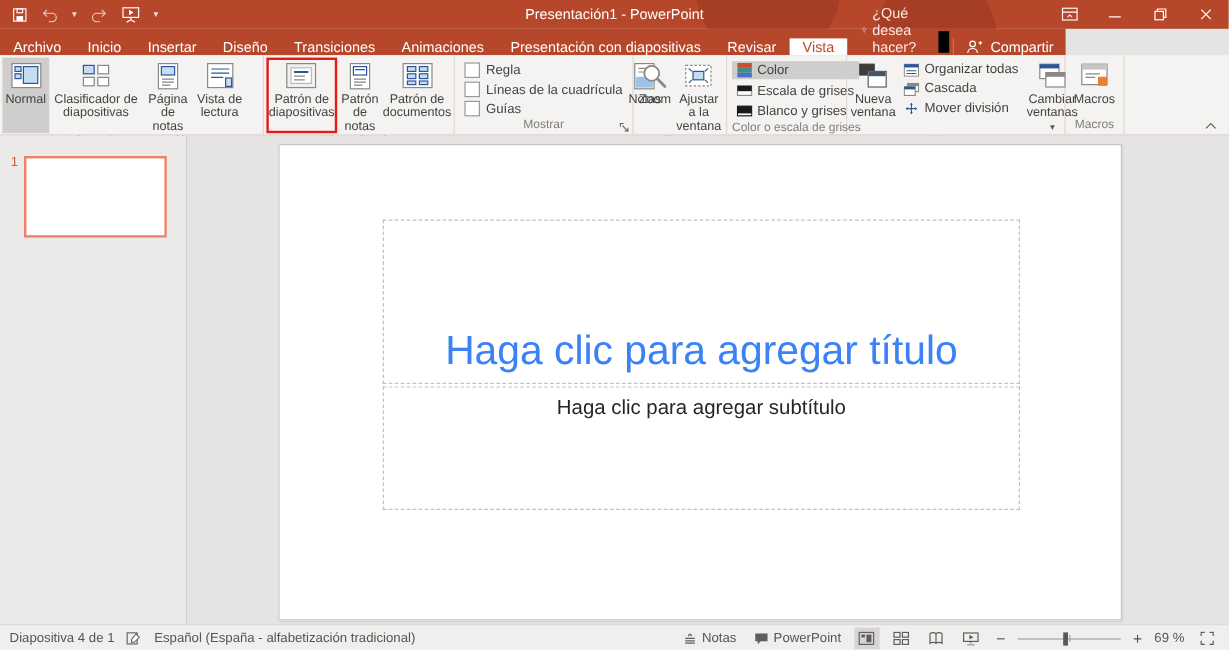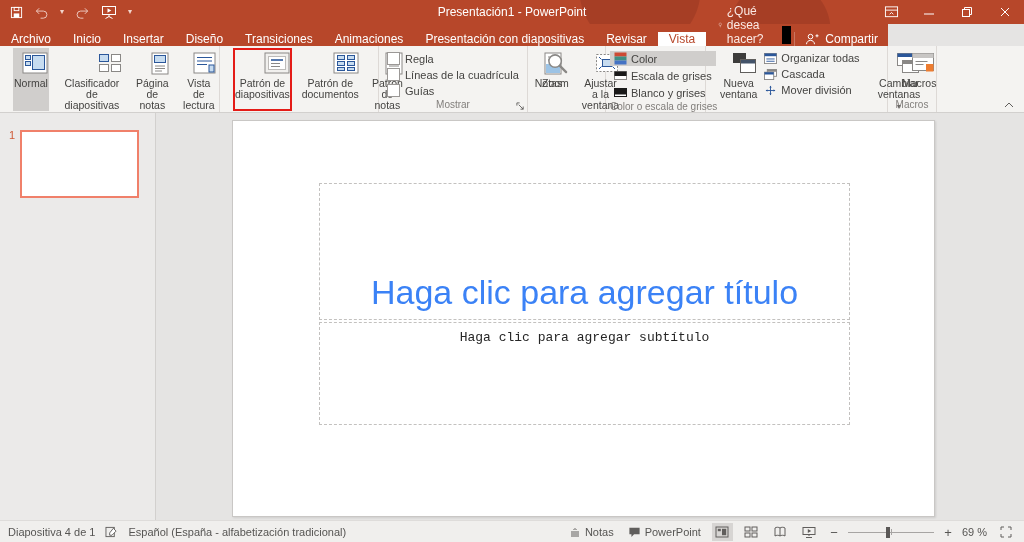--- a/index.html
+++ b/index.html
@@ -29,21 +29,21 @@
   .helpbox{display:flex;align-items:center;gap:4px;padding:0 12px;color:#fbe9e4;}
   .flexspace{flex:1;}
   .redact{width:104px;height:18px;background:#000;align-self:center;margin-right:3px;}
   .share{display:flex;align-items:center;gap:6px;padding:0 10px;border-left:1px solid rgba(255,255,255,.25);}
 
   
   .ribbon{position:absolute;left:0;top:46px;width:1024px;height:66px;background:var(--ribbon-bg);border-bottom:1px solid #d2d0ce;display:flex;}
   .rg{display:flex;flex-direction:column;border-right:1px solid #ddd9d6;position:relative;}
   .rgc{flex:1;display:flex;align-items:stretch;padding:2px 2px 0 2px;}
   .rgl{height:14px;font-size:10px;color:var(--gtxt);text-align:center;line-height:13px;white-space:nowrap;padding:0 4px;}
-  .bb{display:flex;flex-direction:column;align-items:flex-end;padding:2px 1px 0 1px;cursor:default;margin-left:11px;}
+  .bb{display:flex;flex-direction:column;align-items:center;padding:2px 1px 0 1px;cursor:default;}
   .bb .bic{height:26px;display:flex;align-items:center;justify-content:center;}
   .bb .blb{font-size:10.5px;line-height:11px;color:var(--txt);text-align:center;margin-top:2px;}
   .bb.sel{background:var(--sel);}
   .bb.annot{border:2px solid var(--annot);padding:0;}
   .ckcol{display:flex;flex-direction:column;gap:3px;padding:4px 4px 0 6px;}
   .ck{display:flex;align-items:center;gap:5px;font-size:11px;color:var(--txt);white-space:nowrap;}
   .cbox{width:11px;height:11px;background:#fff;border:1px solid #9b9896;}
   .srcol{display:flex;flex-direction:column;gap:2px;padding:3px 2px 0 2px;}
   .srow{display:flex;align-items:center;gap:4px;font-size:11px;color:var(--txt);padding:1px 4px;white-space:nowrap;}
   .srow.sel{background:var(--sel);}
@@ -54,21 +54,21 @@
   .content{position:absolute;left:0;top:113px;width:1024px;height:407px;display:flex;}
   .panel{width:155px;background:#ebeae9;border-right:1px solid #d2d0ce;position:relative;}
   .thumbnum{position:absolute;left:9px;top:16px;font-size:11px;color:#cf5b38;}
   .thumb{position:absolute;left:20px;top:17px;width:115px;height:64px;background:#fff;border:2px solid #f0806a;}
   .canvas{flex:1;position:relative;background:#e5e4e3;}
   .slide{position:absolute;left:76px;top:7px;width:701px;height:395px;background:#fff;border:1px solid #c9c7c5;box-shadow:1px 1px 2px rgba(0,0,0,.10);}
   .ph{position:absolute;border:1px dashed #c3c1bf;}
   .ph-title{left:86px;top:62px;width:529px;height:135px;display:flex;align-items:flex-end;justify-content:center;}
   .ph-title span{font-size:34px;font-weight:300;color:#3b82f6;padding-bottom:7px;white-space:nowrap;}
   .ph-sub{left:86px;top:201px;width:529px;height:101px;display:flex;align-items:flex-start;justify-content:center;}
-  .ph-sub span{font-size:13px;color:#262626;padding-top:7px;font-family:Liberation Mono, monospace;}
+  .ph-sub span{font-size:17px;color:#262626;padding-top:7px;}
 
   
   .status{position:absolute;left:0;top:520px;width:1024px;height:22px;background:#f0efed;border-top:1px solid #dedcda;display:flex;align-items:center;font-size:11px;color:#565553;}
   .sleft{display:flex;align-items:center;gap:10px;padding-left:8px;}
   .sright{margin-left:auto;display:flex;align-items:center;gap:8px;padding-right:8px;}
   .sbtn{display:flex;align-items:center;gap:4px;padding:1px 3px;}
   .viewbtn{width:21px;height:18px;display:flex;align-items:center;justify-content:center;}
   .viewbtn.sel{background:#d7d5d3;}
   .ztrack{position:relative;width:86px;height:14px;display:flex;align-items:center;}
   .ztrack .line{width:100%;height:1px;background:#a7a5a3;}
@@ -226,44 +226,44 @@
           <span class="bic">
               <svg width="26" height="22" viewBox="0 0 26 22">
                 <rect x="1" y="1" width="24" height="20" fill="#f1f0ee" stroke="#8a8886"></rect>
                 <rect x="4.5" y="4.5" width="17" height="13" fill="#fff" stroke="#bdbbb9"></rect>
                 <path d="M7 8h12" stroke="#2b579a" stroke-width="1.6"></path>
                 <path d="M7 11.5h9M7 14.5h9" stroke="#8a8886"></path>
               </svg>
             </span>
           <span class="blb">Patrón de diapositivas</span>
         </div>
+        <div class="bb" style="width:42px">
+          <span class="bic">
+              <svg width="18" height="23" viewBox="0 0 18 23">
+                <rect x="1" y="1" width="16" height="21" fill="#fff" stroke="#8a8886"></rect>
+                <rect x="3.5" y="3.5" width="11" height="7" fill="#fff" stroke="#2b579a"></rect>
+                <path d="M5 6h8" stroke="#2b579a"></path>
+                <path d="M4 14h10M4 16.5h10M4 19h7" stroke="#8a8886"></path>
+              </svg>
+            </span>
+          <span class="blb">Patrón de notas</span>
+        </div>
         <div class="bb" style="width:55px">
           <span class="bic">
               <svg width="26" height="22" viewBox="0 0 26 22">
                 <rect x="1" y="1" width="24" height="20" fill="#fff" stroke="#8a8886"></rect>
                 <rect x="4.5" y="3.5" width="7" height="4" fill="#c7dcf0" stroke="#2b579a"></rect>
                 <rect x="14.5" y="3.5" width="7" height="4" fill="#c7dcf0" stroke="#2b579a"></rect>
                 <rect x="4.5" y="9.5" width="7" height="4" fill="#c7dcf0" stroke="#2b579a"></rect>
                 <rect x="14.5" y="9.5" width="7" height="4" fill="#c7dcf0" stroke="#2b579a"></rect>
                 <rect x="4.5" y="15.5" width="7" height="3" fill="#c7dcf0" stroke="#2b579a"></rect>
                 <rect x="14.5" y="15.5" width="7" height="3" fill="#c7dcf0" stroke="#2b579a"></rect>
               </svg>
             </span>
           <span class="blb">Patrón de documentos</span>
-        </div>
-        <div class="bb" style="width:42px">
-          <span class="bic">
-              <svg width="18" height="23" viewBox="0 0 18 23">
-                <rect x="1" y="1" width="16" height="21" fill="#fff" stroke="#8a8886"></rect>
-                <rect x="3.5" y="3.5" width="11" height="7" fill="#fff" stroke="#2b579a"></rect>
-                <path d="M5 6h8" stroke="#2b579a"></path>
-                <path d="M4 14h10M4 16.5h10M4 19h7" stroke="#8a8886"></path>
-              </svg>
-            </span>
-          <span class="blb">Patrón de notas</span>
         </div>
       </div>
       <div class="rgl">Vistas Patrón</div>
     </div>
 
     <div class="rg" style="width:148px">
       <div class="rgc">
         <div class="ckcol">
           <label class="ck">
             <span class="cbox"></span>

